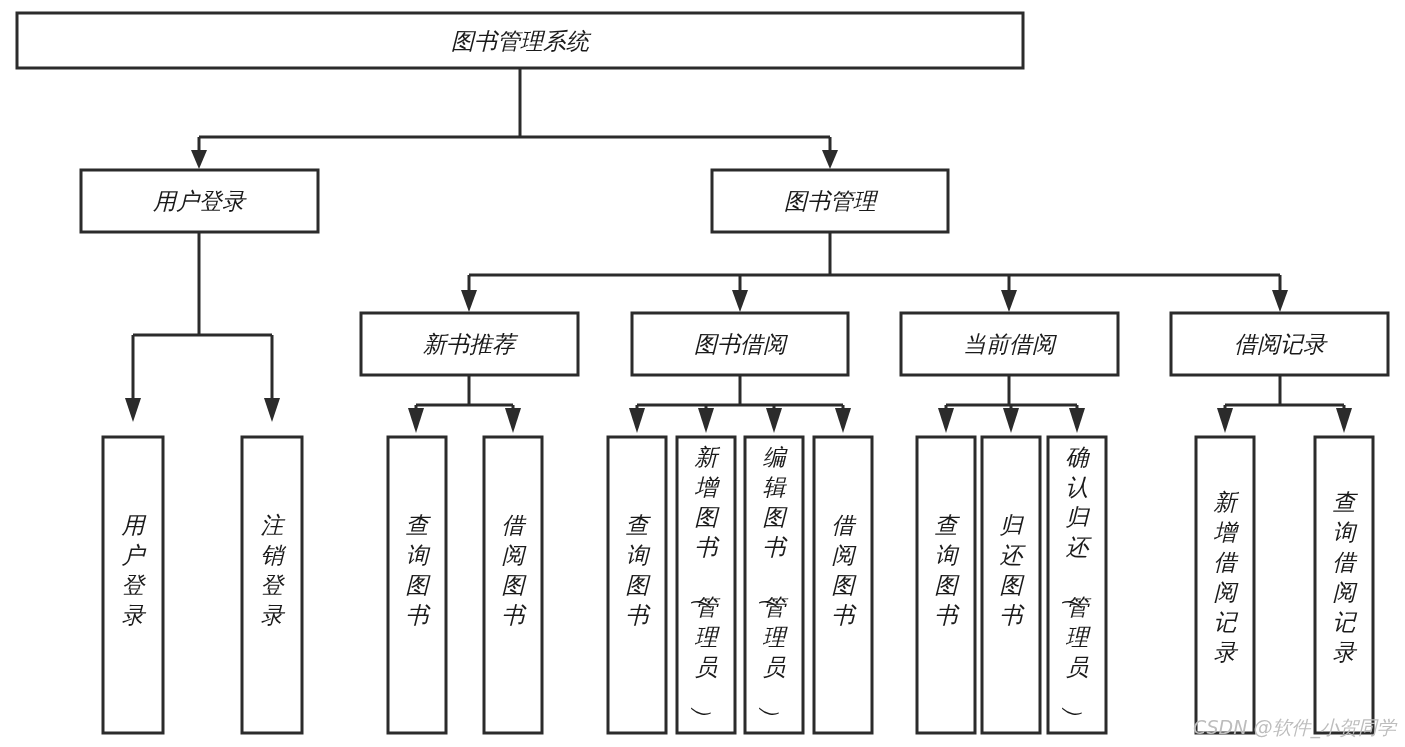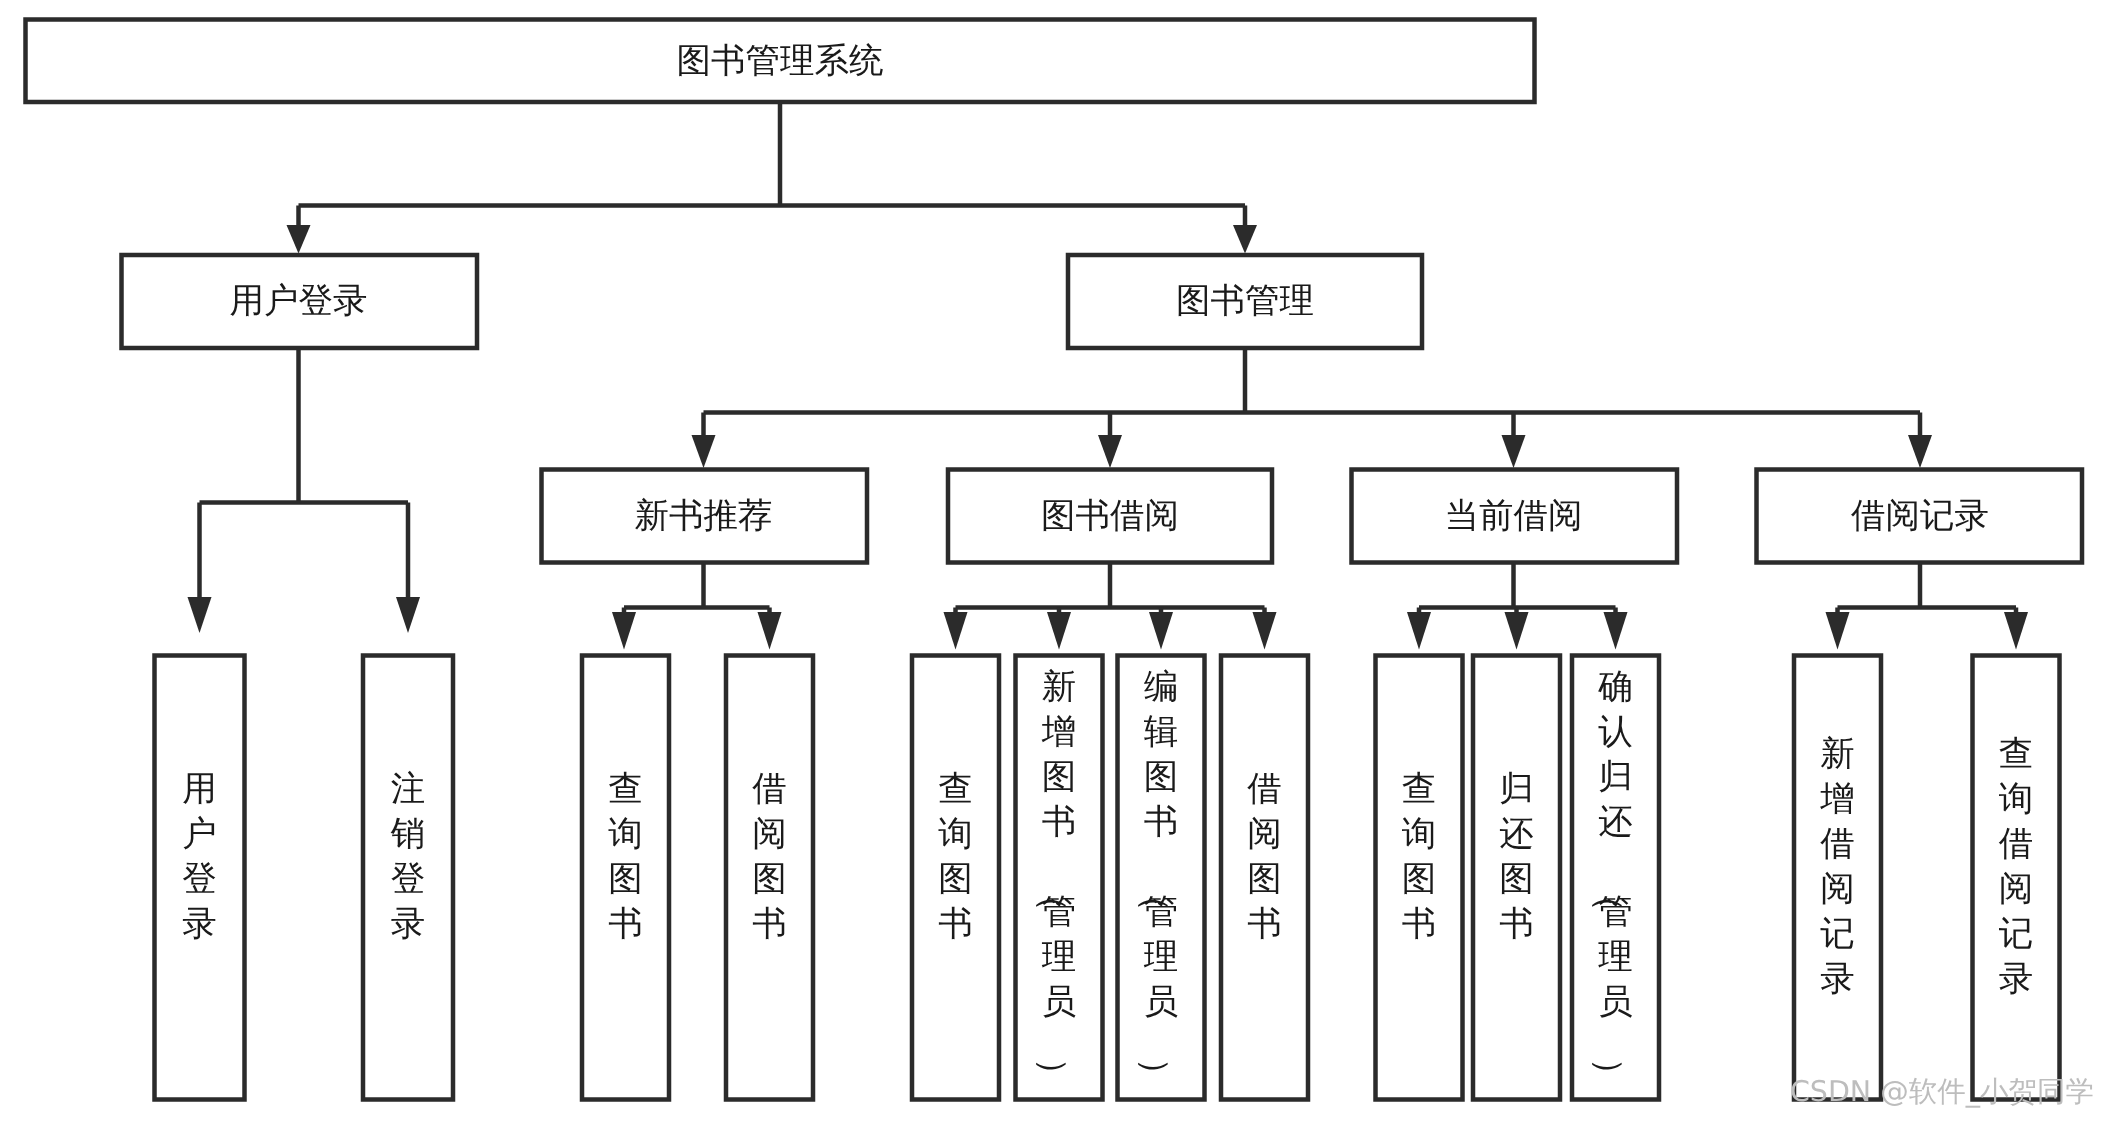--- a/index.html
+++ b/index.html
@@ -11,20 +11,21 @@
   body {
     width: 1405px;
     height: 747px;
     font-family: "DejaVu Sans", "Liberation Sans", sans-serif;
     overflow: hidden;
   }
   #diagram-root {
     position: relative;
     width: 1405px;
     height: 747px;
+    font-style: italic;
   }
   svg#flowchart {
     position: absolute;
     top: 0;
     left: 0;
     width: 1405px;
     height: 747px;
     display: block;
   }
   .node-rect {

